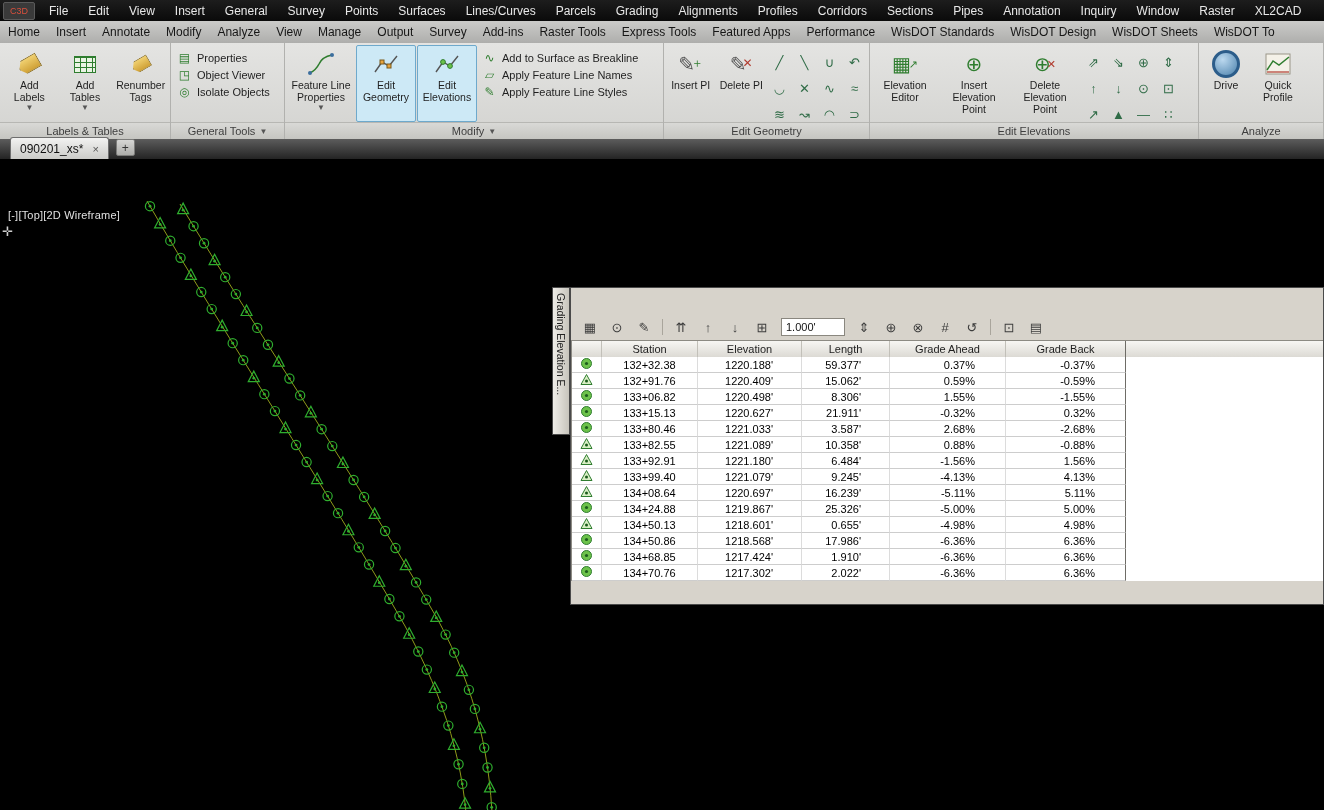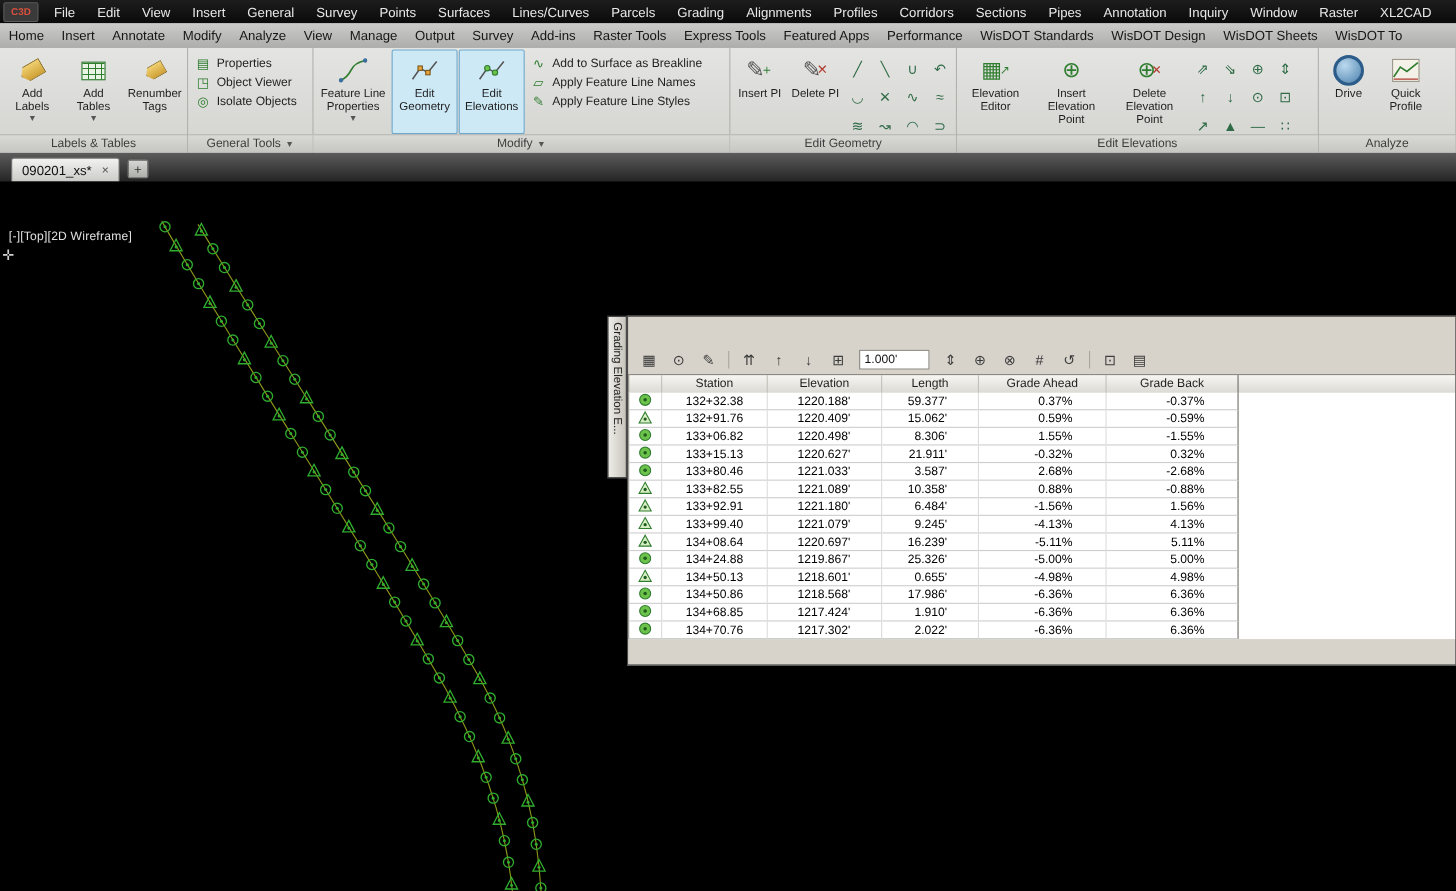--- a/index.html
+++ b/index.html
@@ -3,21 +3,21 @@
 <meta charset="utf-8">
 <style>
   html,body{margin:0;padding:0;background:#222;}
   .app{position:relative;width:1324px;height:810px;overflow:hidden;background:#000;
        font-family:"Liberation Sans",sans-serif;-webkit-font-smoothing:antialiased;}
 
   
   .menubar{position:absolute;top:0;left:0;right:0;height:21px;background:linear-gradient(#1d1d1d,#0a0a0a);
            display:flex;align-items:center;color:#e8e8e8;font-size:12px;z-index:30;}
   .applogo{width:30px;height:16px;margin:2px 4px 2px 3px;background:#3a3a3a;border:1px solid #5a5a5a;
-           color:#d94f3c;font-weight:bold;font-size:9px;display:flex;align-items:center;justify-content:center;border-radius:2px;}
+           color:#d94f3c;font-weight:normal;font-size:9px;display:flex;align-items:center;justify-content:center;border-radius:2px;}
   .menu-item{padding:3px 10px;cursor:default;white-space:nowrap;}
 
   
   .ribbontabs{position:absolute;top:21px;left:0;right:0;height:22px;background:linear-gradient(#cbcbc9,#aeaeac);
               display:flex;align-items:flex-end;font-size:12px;color:#161616;z-index:30;overflow:hidden;}
   .rtab{padding:3px 8px 4px;white-space:nowrap;}
 
   
   .ribbon{position:absolute;top:43px;left:0;right:0;height:96px;background:linear-gradient(#e4e4e2,#d3d3d0);
           display:flex;z-index:30;}
@@ -46,21 +46,21 @@
   .tagicon{width:20px;height:13px;background:linear-gradient(#f0d070,#cfa035);border:1px solid #8a6d1f;
            clip-path:polygon(0 50%,25% 0,100% 0,100% 100%,25% 100%);transform:rotate(-30deg);}
   .tableicon{width:20px;height:15px;border:1px solid #2f7d2f;background:
      repeating-linear-gradient(90deg,transparent 0 5px,#2f7d2f 5px 6px),
      repeating-linear-gradient(0deg,#eaf4e4 0 4px,#2f7d2f 4px 5px);}
   .driveicon{width:22px;height:22px;border-radius:50%;border:3px solid #2c5d8a;
              background:radial-gradient(circle at 35% 30%,#bcd9ef,#4c82ad);}
   .minisvg{display:block;}
 
   
-  .filetabs{position:absolute;top:139px;left:0;right:0;height:26px;background:linear-gradient(#5c5c5c,#242424);
+  .filetabs{position:absolute;top:139px;left:0;right:0;height:20px;background:linear-gradient(#5c5c5c,#242424);
             display:flex;align-items:flex-end;z-index:30;}
   .ftab{height:21px;background:linear-gradient(#f2f2f1,#cbcbc8);border:1px solid #6e6e6e;border-bottom:none;
         border-radius:3px 3px 0 0;margin-left:10px;display:flex;align-items:center;padding:0 9px;
         font-size:12px;color:#101010;gap:9px;}
   .ftab .close{color:#555;font-size:11px;}
   .newtab{width:17px;height:15px;background:linear-gradient(#d6d6d4,#aeaeab);border:1px solid #7c7c7a;border-radius:2px;
           margin:0 0 3px 7px;display:flex;align-items:center;justify-content:center;font-size:12px;color:#333;}
 
   
   .canvas{position:absolute;top:165px;left:0;width:1324px;height:645px;background:#000;z-index:1;margin-top:31px;}

